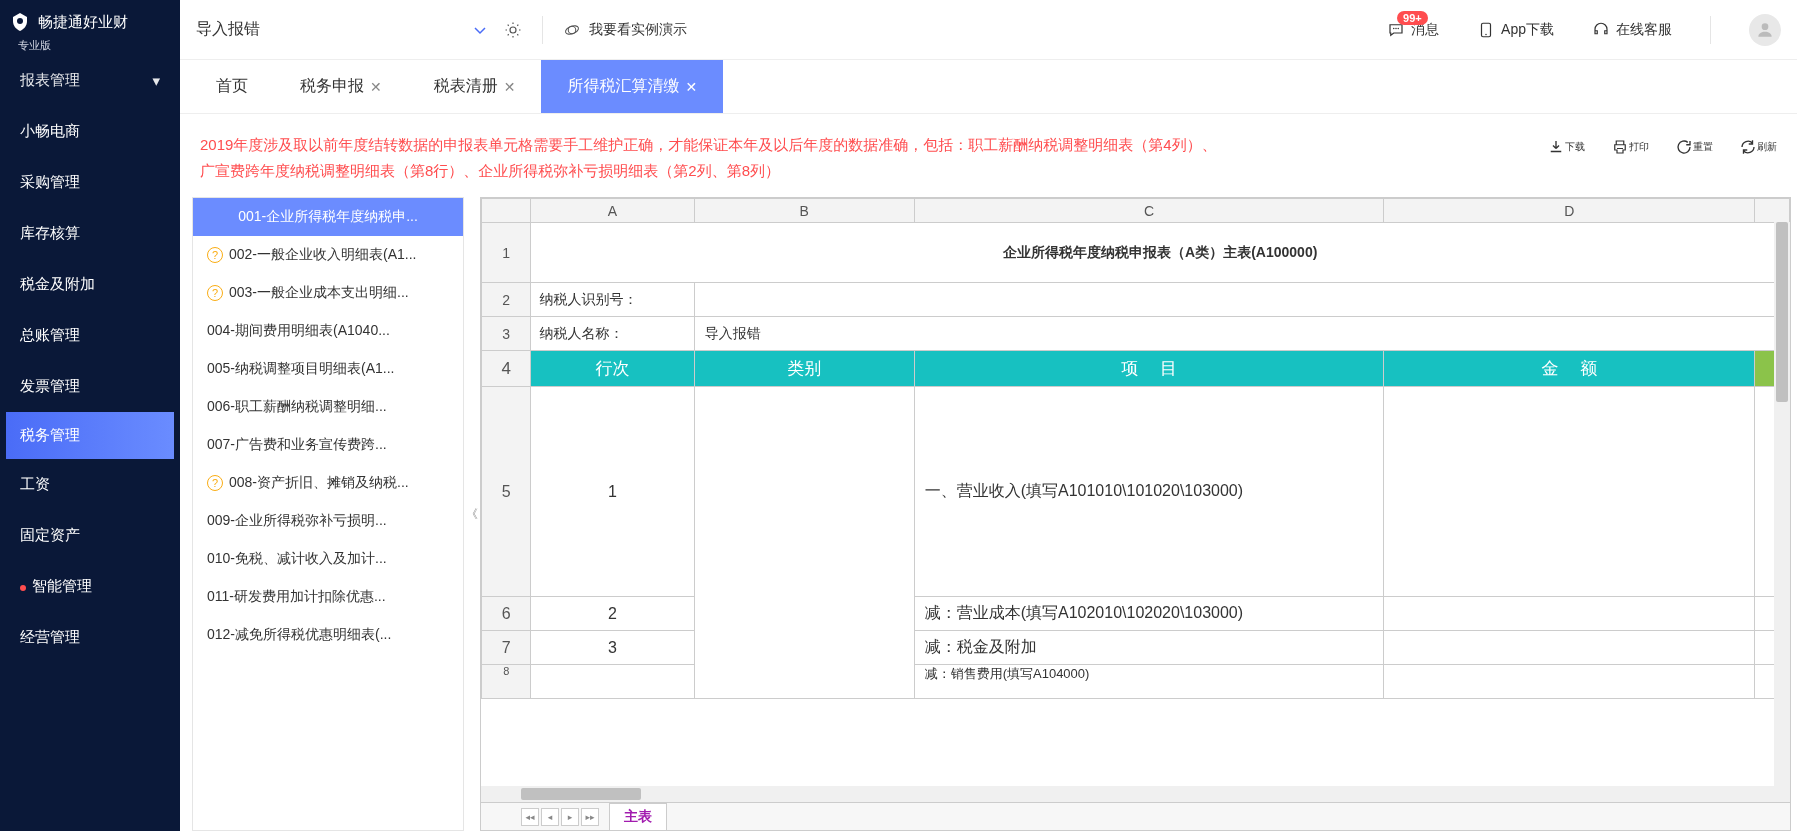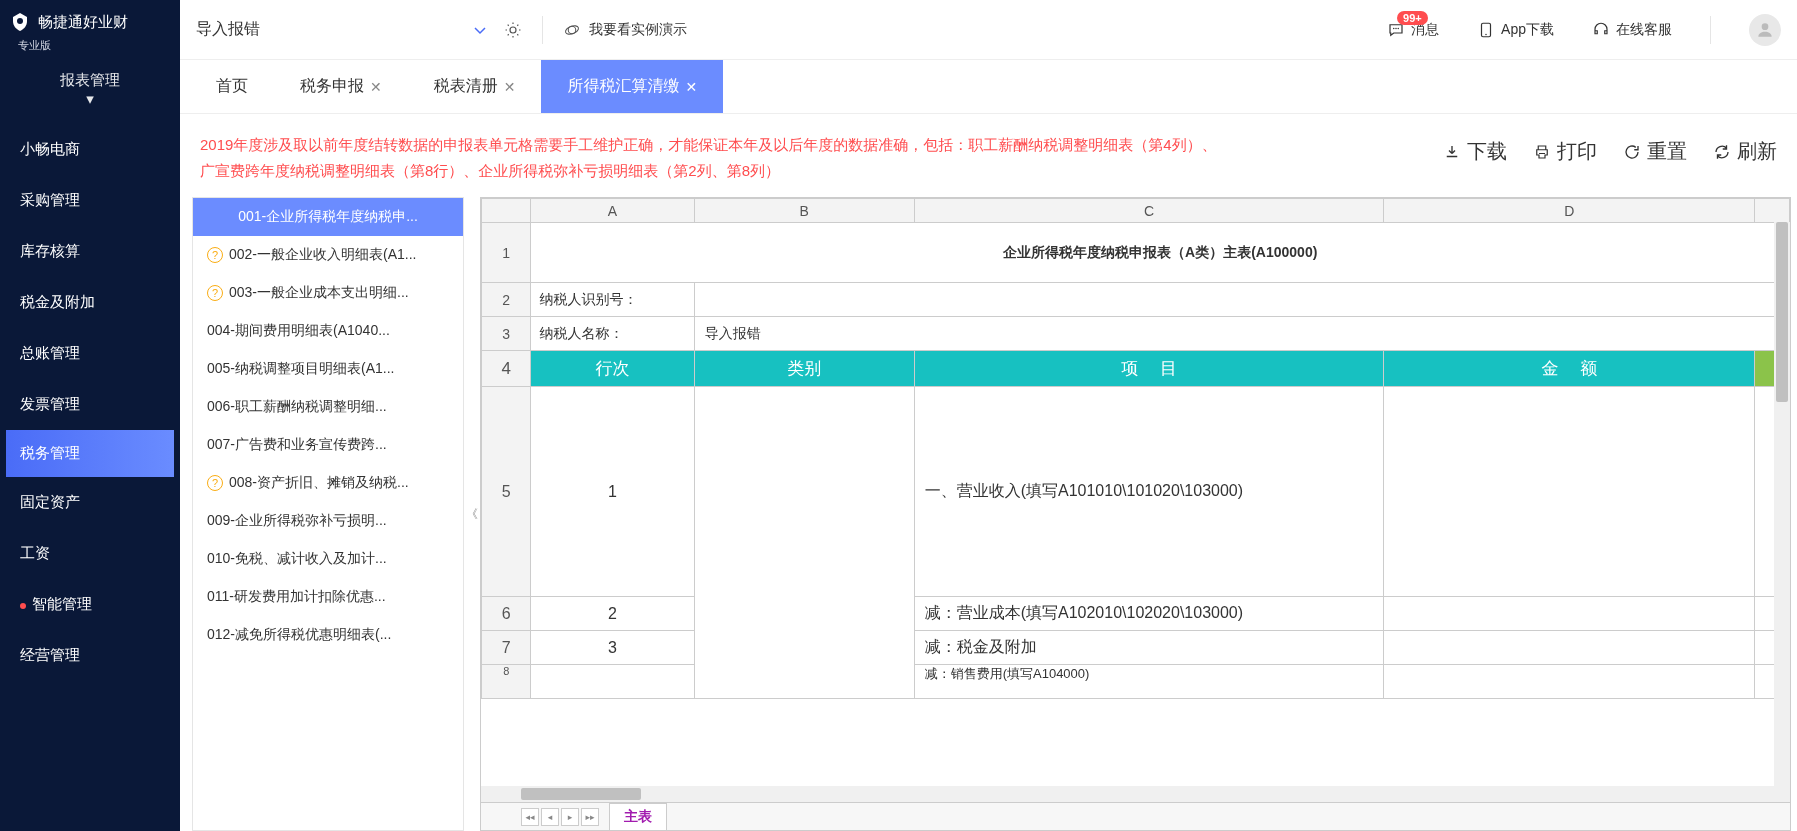--- a/index.html
+++ b/index.html
@@ -40,21 +40,21 @@
     .tabs { height: 54px; display: flex; align-items: stretch; padding: 0 10px; gap: 0; border-bottom: 1px solid #eee; }
     .tab { display: flex; align-items: center; padding: 0 26px; font-size: 16px; cursor: pointer; gap: 6px; }
     .tab .close { color: #888; font-size: 14px; }
     .tab.active { background: #6b8cff; color: #fff; }
     .tab.active .close { color: #fff; }
     
     
     .toolbar-row { display: flex; align-items: flex-start; padding: 18px 20px 14px; gap: 20px; }
     .warning-text { color: #ff4d4f; font-size: 15px; line-height: 1.7; flex: 1; max-width: 1030px; }
     .toolbar-actions { display: flex; align-items: center; gap: 26px; margin-left: auto; padding-top: 6px; }
-    .tbtn { display: flex; align-items: center; gap: 6px; color: #333; cursor: pointer; font-size: 20px; }
+    .tbtn { display: flex; align-items: center; color: #333; cursor: pointer; font-size: 10px; }
     
     
     .body-split { display: flex; flex: 1; overflow: hidden; }
     .form-list { width: 272px; border: 1px solid #e5e5e5; margin-left: 12px; overflow-y: auto; flex-shrink: 0; background: #fff; }
     .form-item { padding: 10px 14px; font-size: 14px; cursor: pointer; display: flex; align-items: center; gap: 6px; white-space: nowrap; overflow: hidden; text-overflow: ellipsis; }
     .form-item.active { background: #6b8cff; color: #fff; text-align: center; justify-content: center; }
     .form-item .q { width: 16px; height: 16px; border-radius: 50%; border: 1px solid #faad14; color: #faad14; font-size: 11px; display: inline-flex; align-items: center; justify-content: center; flex-shrink: 0; }
     .form-item .txt { overflow: hidden; text-overflow: ellipsis; }
     .collapse-handle { width: 16px; display: flex; align-items: center; justify-content: center; color: #888; cursor: pointer; font-size: 12px; }
     
@@ -85,21 +85,21 @@
     .vthumb { position: absolute; top: 0; left: 2px; right: 2px; height: 180px; background: #c0c0c0; border-radius: 2px; }
     .hscroll-area { height: 16px; background: #f0f0f0; display: flex; }
     .hthumb { width: 120px; height: 12px; background: #c0c0c0; margin: 2px 0 2px 40px; border-radius: 2px; }
 
     .ico { display: inline-flex; width: 18px; height: 18px; align-items: center; justify-content: center; }
     svg { display: block; }
 
     
     .nav-list::-webkit-scrollbar { width: 0; }
 
-    .truncated-top { padding: 10px 20px 16px; font-size: 15px; display:flex; align-items:center; justify-content:space-between;flex-direction:column;}
+    .truncated-top { padding: 10px 20px 16px; font-size: 15px; display:flex; align-items:center; justify-content:space-between;}
   </style>
 </head>
 <body>
 
 <div class="app">
 
   <aside class="sidebar">
     <div class="logo-area">
       <span class="logo-icon">
         <svg width="24" height="24" viewBox="0 0 24 24">
@@ -131,24 +131,24 @@
           <div class="nav-item">
             <span>总账管理</span>
           </div>
           <div class="nav-item">
             <span>发票管理</span>
           </div>
           <div class="nav-item active">
             <span>税务管理</span>
           </div>
           <div class="nav-item">
+            <span>工资</span>
+          </div>
+          <div class="nav-item">
             <span>固定资产</span>
-          </div>
-          <div class="nav-item">
-            <span>工资</span>
           </div>
           <div class="nav-item">
             <span><span class="dot"></span>智能管理</span>
           </div>
           <div class="nav-item">
             <span>经营管理</span>
           </div>
         </div>
     </div>
   </aside>

